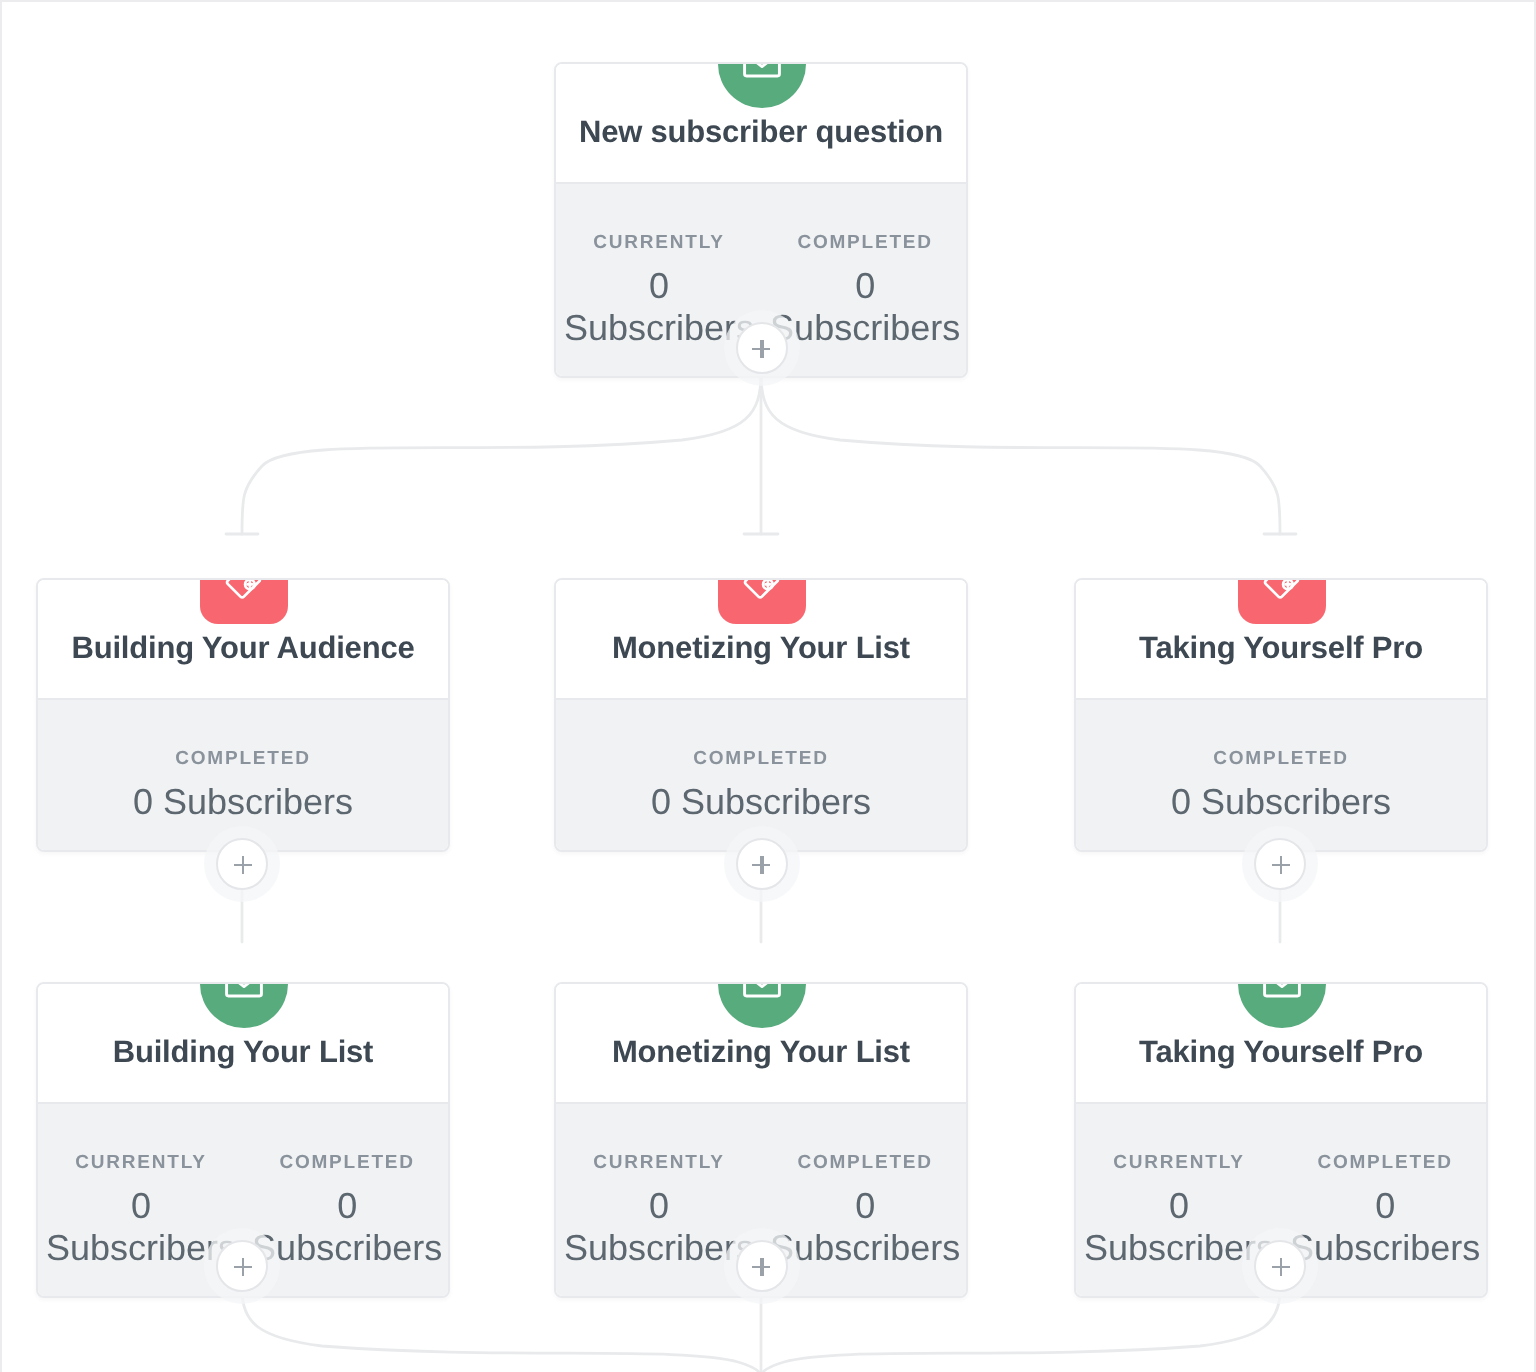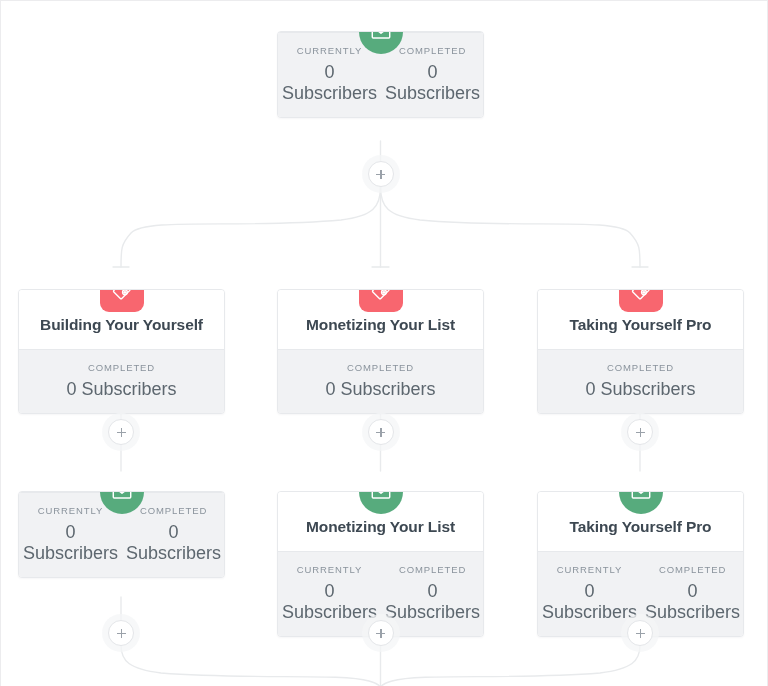--- a/index.html
+++ b/index.html
@@ -64,25 +64,26 @@
     border-top: 1px solid #e7e9ec;
     padding: 12px 0 13px 0;
   }
   .stat {
     flex: 1 1 0;
     text-align: center;
     padding: 0 4px;
   }
   .stat-label {
     font-size: 9.5px;
-    font-weight: normal;
+    font-weight: bold;
     letter-spacing: 0.9px;
     color: #8a939c;
     text-transform: uppercase;
     margin-bottom: 6px;
+    margin-top: 12px;
   }
   .stat-value {
     font-size: 18px;
     color: #5d676f;
   }
 
   
   .badge {
     position: absolute;
     left: 50%;
@@ -176,20 +177,21 @@
   </svg>
 
   <div class="node" style="left:276px; top:30px; width:207px;">
     <div class="card">
       <div class="badge email">
         <svg width="22" height="22" viewBox="0 0 24 24" fill="none" stroke="#ffffff" stroke-width="1.6" stroke-linecap="round" stroke-linejoin="round">
           <rect x="2.5" y="5.5" width="19" height="13" rx="1"></rect>
           <path d="M2.8 6.2 L12 13.4 L21.2 6.2"></path>
         </svg>
       </div>
+      <div class="card-title">New subscriber question</div>
       <div class="card-stats">
         <div class="stat">
           <div class="stat-label">CURRENTLY</div>
           <div class="stat-value">0 Subscribers</div>
         </div>
         <div class="stat">
           <div class="stat-label">COMPLETED</div>
           <div class="stat-value">0 Subscribers</div>
         </div>
       </div>
@@ -203,21 +205,21 @@
   <div class="node" style="left:17px; top:288px; width:207px;">
     <div class="card">
       <div class="badge tag">
         <svg width="22" height="22" viewBox="0 0 24 24" fill="none" stroke="#ffffff" stroke-width="1.5" stroke-linecap="round" stroke-linejoin="round">
           <path d="M11.6 3.4 H19.4 a1.2 1.2 0 0 1 1.2 1.2 v7.8 L11.8 21.2 a1.1 1.1 0 0 1 -1.6 0 L3.1 14.1 a1.1 1.1 0 0 1 0 -1.6 Z"></path>
           <circle cx="16.9" cy="7.1" r="1.4"></circle>
           <circle cx="15.2" cy="14.4" r="2.6"></circle>
           <path d="M15.2 13.1 v2.6 M13.9 14.4 h2.6"></path>
         </svg>
       </div>
-      <div class="card-title">Building Your Yourself</div>
+      <div class="card-title">Building Your Audience</div>
       <div class="card-stats">
         <div class="stat">
           <div class="stat-label">COMPLETED</div>
           <div class="stat-value">0 Subscribers</div>
         </div>
       </div>
     </div>
   </div>
 
   <div class="node" style="left:276px; top:288px; width:207px;">
@@ -271,20 +273,21 @@
   </div>
 
   <div class="node" style="left:17px; top:490px; width:207px;">
     <div class="card">
       <div class="badge email">
         <svg width="22" height="22" viewBox="0 0 24 24" fill="none" stroke="#ffffff" stroke-width="1.6" stroke-linecap="round" stroke-linejoin="round">
           <rect x="2.5" y="5.5" width="19" height="13" rx="1"></rect>
           <path d="M2.8 6.2 L12 13.4 L21.2 6.2"></path>
         </svg>
       </div>
+      <div class="card-title">Building Your List</div>
       <div class="card-stats">
         <div class="stat">
           <div class="stat-label">CURRENTLY</div>
           <div class="stat-value">0 Subscribers</div>
         </div>
         <div class="stat">
           <div class="stat-label">COMPLETED</div>
           <div class="stat-value">0 Subscribers</div>
         </div>
       </div>

